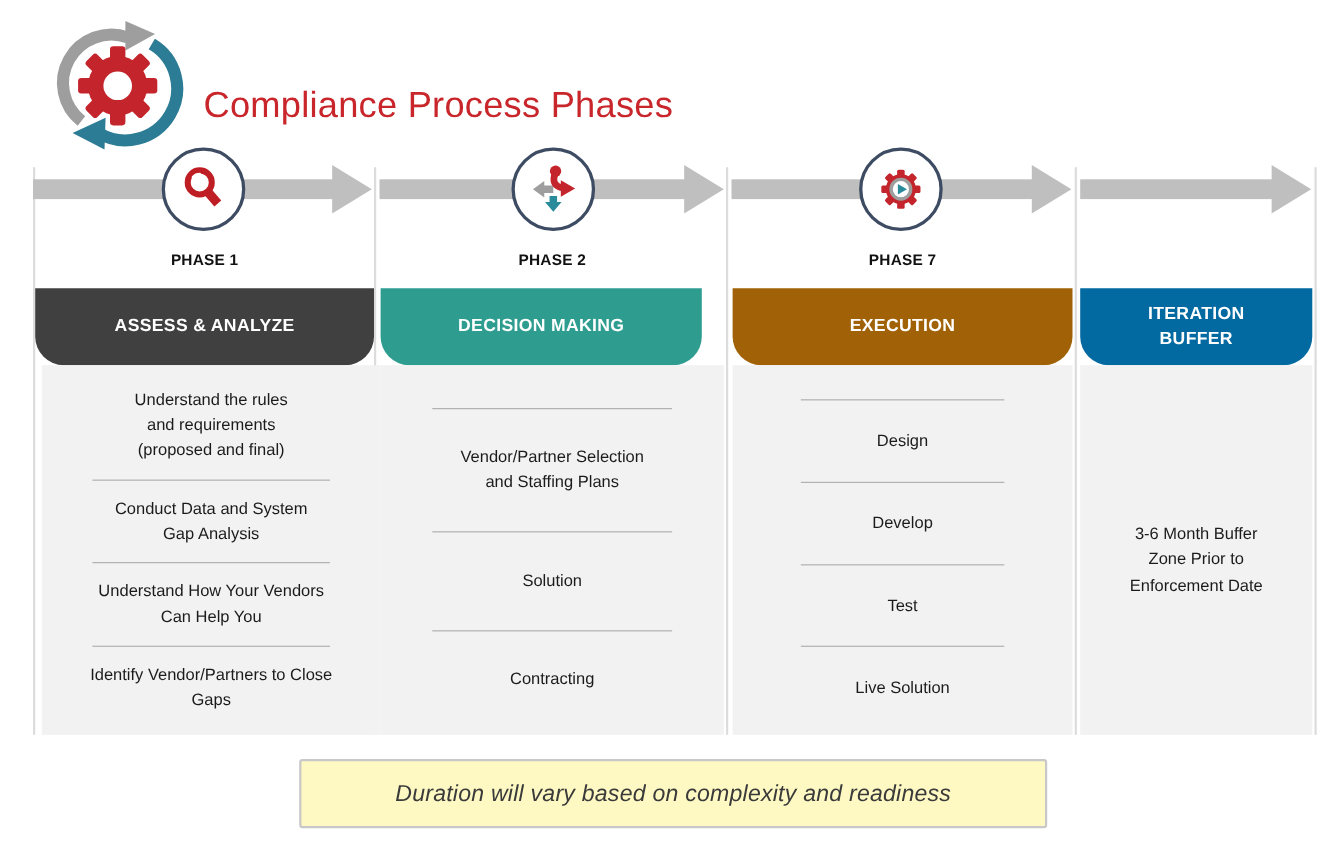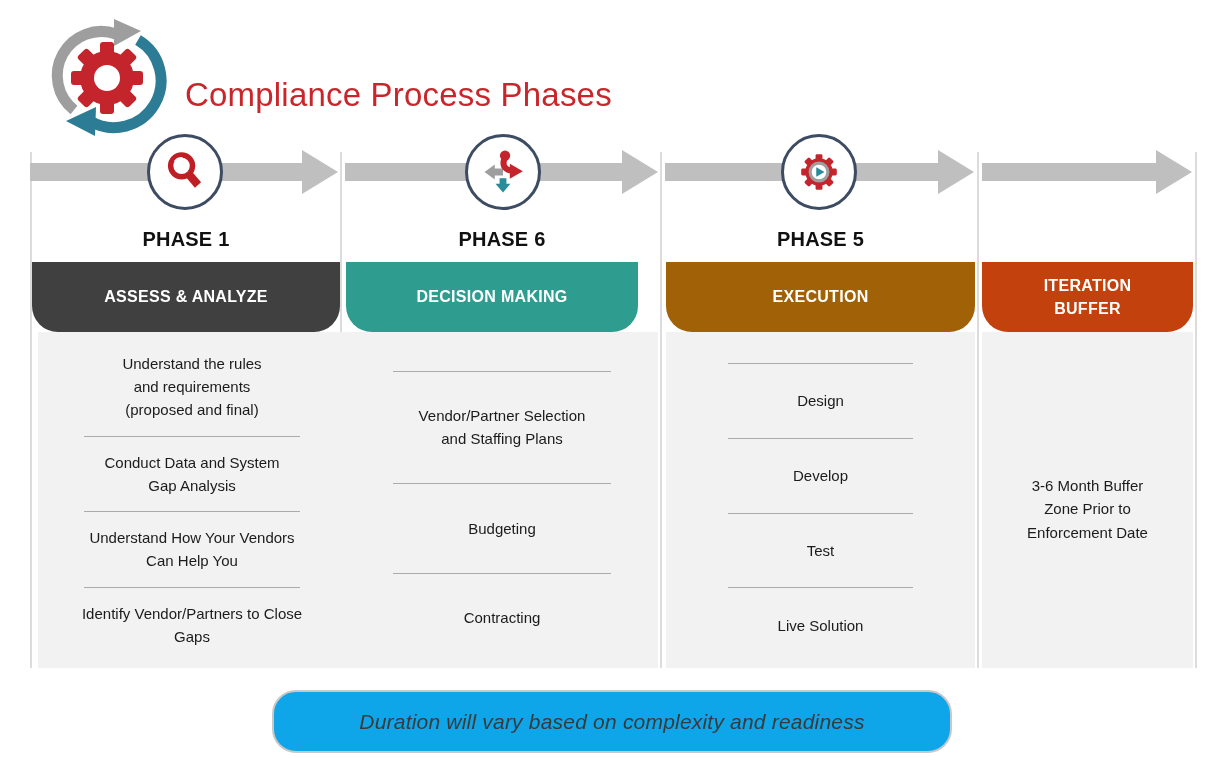--- a/index.html
+++ b/index.html
@@ -13,35 +13,35 @@
 
   
   .vline{position:absolute;top:152px;height:516px;width:2px;background:#DCDCDC;}
   .arrow-row{position:absolute;left:0;top:148px;width:1221px;height:50px;}
 
   
   .phase-circle{position:absolute;top:134px;width:70px;height:70px;border-radius:50%;
     background:#fff;border:3px solid #3D4C63;display:flex;align-items:center;justify-content:center;
     box-sizing:content-box;}
   .phase-circle svg{width:52px;height:52px;}
-  .phase-label{position:absolute;top:228px;font-weight:700;font-size:20px;color:#111;
+  .phase-label{position:absolute;top:228px;font-weight:700;font-size:14px;color:#111;
     text-align:center;letter-spacing:.2px;}
   .col-header{position:absolute;top:262px;height:70px;border-radius:0 0 26px 26px;
     display:flex;align-items:center;justify-content:center;color:#fff;font-weight:700;
     font-size:16px;text-align:center;letter-spacing:.3px;white-space:pre-line;line-height:1.45;}
   .col-body{position:absolute;top:332px;height:336px;background:#F2F2F2;
     display:flex;flex-direction:column;align-items:center;justify-content:space-evenly;
     box-sizing:border-box;padding:6px 0;}
   .col-body.top-align{justify-content:center;padding-top:24px;}
   .item{font-size:15px;color:#1b1b1b;text-align:center;line-height:1.55;white-space:pre-line;}
   .divider{height:1px;background:#ABABAB;width:70%;}
 
   
-  .note-box{position:absolute;left:272px;top:690px;width:680px;height:63px;background:#0ea5e9;
-    border:2px solid #C8C8C8;border-radius:24px;display:flex;align-items:center;justify-content:center;
+  .note-box{position:absolute;left:272px;top:690px;width:680px;height:63px;background:#fef9c3;
+    border:2px solid #C8C8C8;border-radius:3px;display:flex;align-items:center;justify-content:center;
     box-sizing:border-box;}
   .note-text{font-style:italic;font-size:21px;color:#3A3A3A;letter-spacing:.2px;}
 </style>
 </head>
 <body>
 
 <div id="stage">
 
   <div class="logo">
     <svg viewBox="0 0 120 122">
@@ -127,46 +127,46 @@
     <div class="item">Conduct Data and System
 Gap Analysis</div>
     <div class="divider"></div>
     <div class="item">Understand How Your Vendors
 Can Help You</div>
     <div class="divider"></div>
     <div class="item">Identify Vendor/Partners to Close
 Gaps</div>
   </div>
 
-  <div class="phase-label" style="left:346px;width:312px">PHASE 6</div>
+  <div class="phase-label" style="left:346px;width:312px">PHASE 2</div>
   <div class="col-header" style="left: 346px; width: 292px; background: rgb(46, 157, 144);">DECISION MAKING</div>
   <div class="col-body" style="left:346px;width:312px">
     <div class="divider"></div>
     <div class="item">Vendor/Partner Selection
 and Staffing Plans</div>
     <div class="divider"></div>
-    <div class="item">Budgeting</div>
+    <div class="item">Solution</div>
     <div class="divider"></div>
     <div class="item">Contracting</div>
   </div>
 
-  <div class="phase-label" style="left:666px;width:309px">PHASE 5</div>
+  <div class="phase-label" style="left:666px;width:309px">PHASE 7</div>
   <div class="col-header" style="left: 666px; width: 309px; background: #a16207;">EXECUTION</div>
   <div class="col-body" style="left:666px;width:309px">
     <div class="divider" style="width:60%"></div>
     <div class="item">Design</div>
     <div class="divider" style="width:60%"></div>
     <div class="item">Develop</div>
     <div class="divider" style="width:60%"></div>
     <div class="item">Test</div>
     <div class="divider" style="width:60%"></div>
     <div class="item">Live Solution</div>
   </div>
 
-  <div class="col-header" style="left: 982px; width: 211px; background: #c2410c;">ITERATION
+  <div class="col-header" style="left: 982px; width: 211px; background: #0369a1;">ITERATION
 BUFFER</div>
   <div class="col-body top-align" style="left:982px;width:211px">
     <div class="item">3-6 Month Buffer
 Zone Prior to
 Enforcement Date</div>
   </div>
 
   <div class="note-box">
     <span class="note-text">Duration will vary based on complexity and readiness</span>
   </div>

